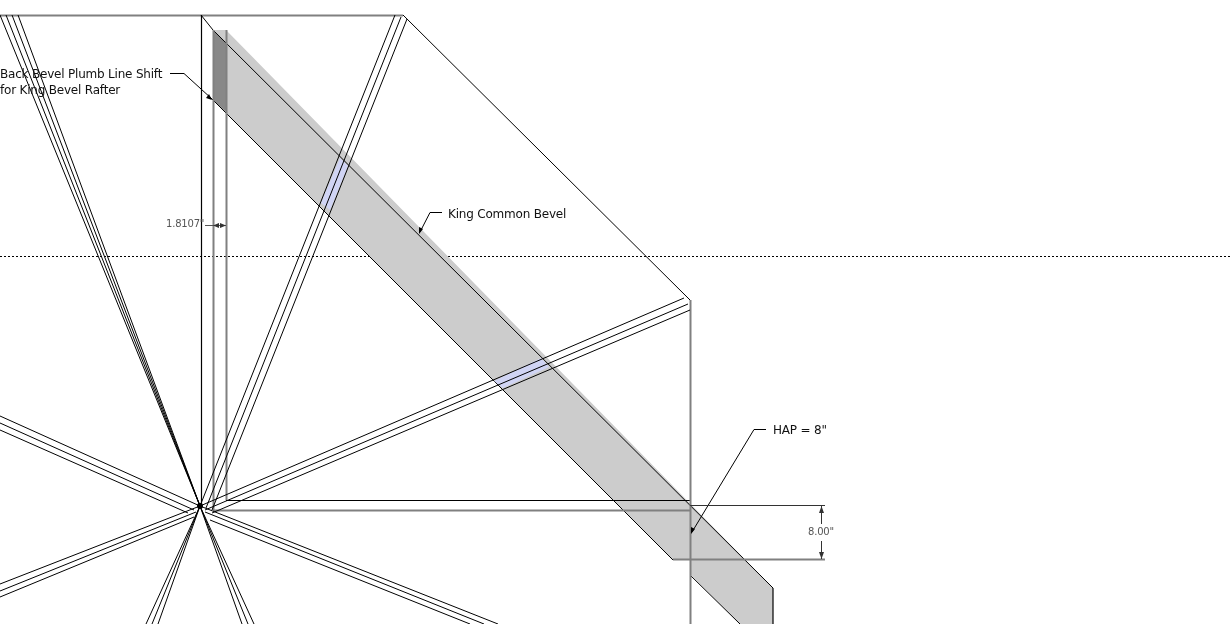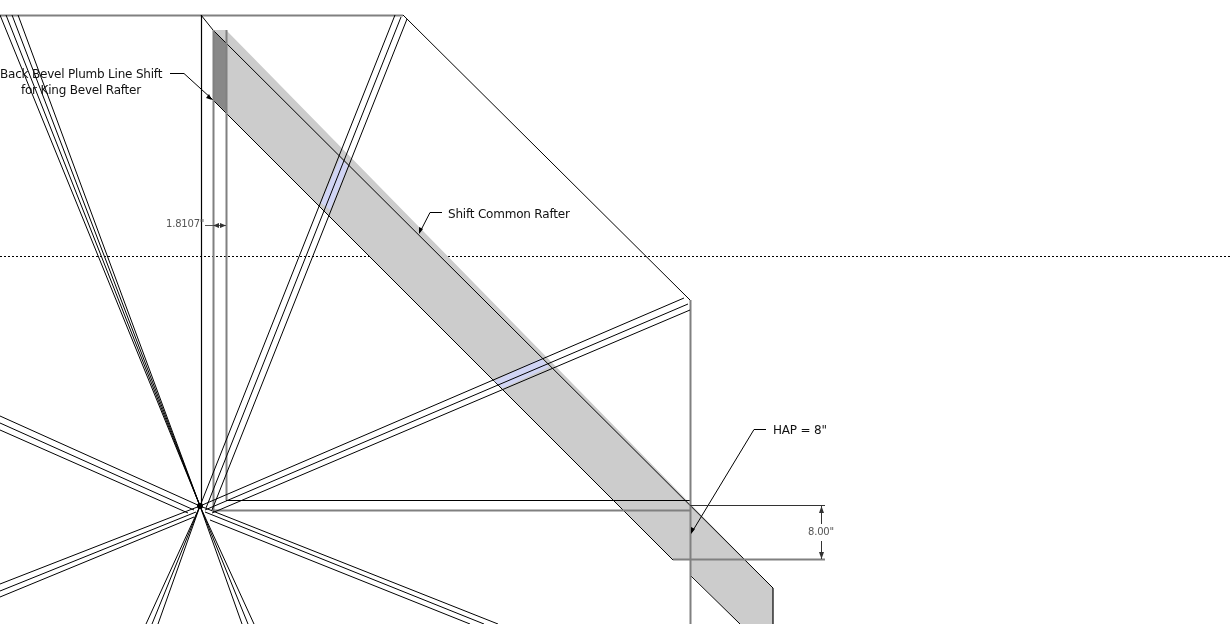--- a/index.html
+++ b/index.html
@@ -1,20 +1,20 @@
 <!DOCTYPE html>
 <html><head>
 <meta charset="utf-8">
 <style>
   html, body { margin: 0; padding: 0; background: #ffffff; }
   body { width: 1230px; height: 624px; overflow: hidden; position: relative; font-family: "DejaVu Sans", "Liberation Sans", sans-serif; }
   #canvas { position: absolute; left: 0; top: 0; }
   .label { position: absolute; font-family: "DejaVu Sans", "Liberation Sans", sans-serif; font-size: 12px; color: #111; white-space: nowrap; line-height: 16px; letter-spacing: -0.2px; }
   .dim { position: absolute; font-family: "DejaVu Sans", "Liberation Sans", sans-serif; font-size: 10px; color: #555; white-space: nowrap; letter-spacing: -0.2px; }
-  .right { text-align: center; }
+  .right { text-align: left; }
 </style>
 </head>
 <body>
 
 <svg id="canvas" width="1230" height="624" viewBox="0 0 1230 624" xmlns="http://www.w3.org/2000/svg">
 
   <line x1="0" y1="256.5" x2="1230" y2="256.5" stroke="#000" stroke-width="1" stroke-dasharray="2,2"></line>
 
   <g>
     <polygon points="213,30 226,30 773,588 773,624 740,624 690,574 690,560 673,560 213,100" fill="#cccccc" stroke="none"></polygon>
@@ -113,19 +113,19 @@
     <polygon points="821.5,506 819,513 824,513" fill="#333"></polygon>
     <polygon points="821.5,559 819,552 824,552" fill="#333"></polygon>
   </g>
 </svg>
 
 <div class="label right" style="left:0px; top:66px; width:162px;">
   <div>Back Bevel Plumb Line Shift</div>
   <div>for King Bevel Rafter</div>
 </div>
 
-<div class="label" style="left:448px; top:206px;">Shift Common Rafter</div>
+<div class="label" style="left:448px; top:206px;">King Common Bevel</div>
 
 <div class="label" style="left:773px; top:422px;">HAP = 8"</div>
 
 <div class="dim" style="left:166px; top:218px;">1.8107"</div>
 
 <div class="dim" style="left:808px; top:526px;">8.00"</div>
 
 </body></html>

